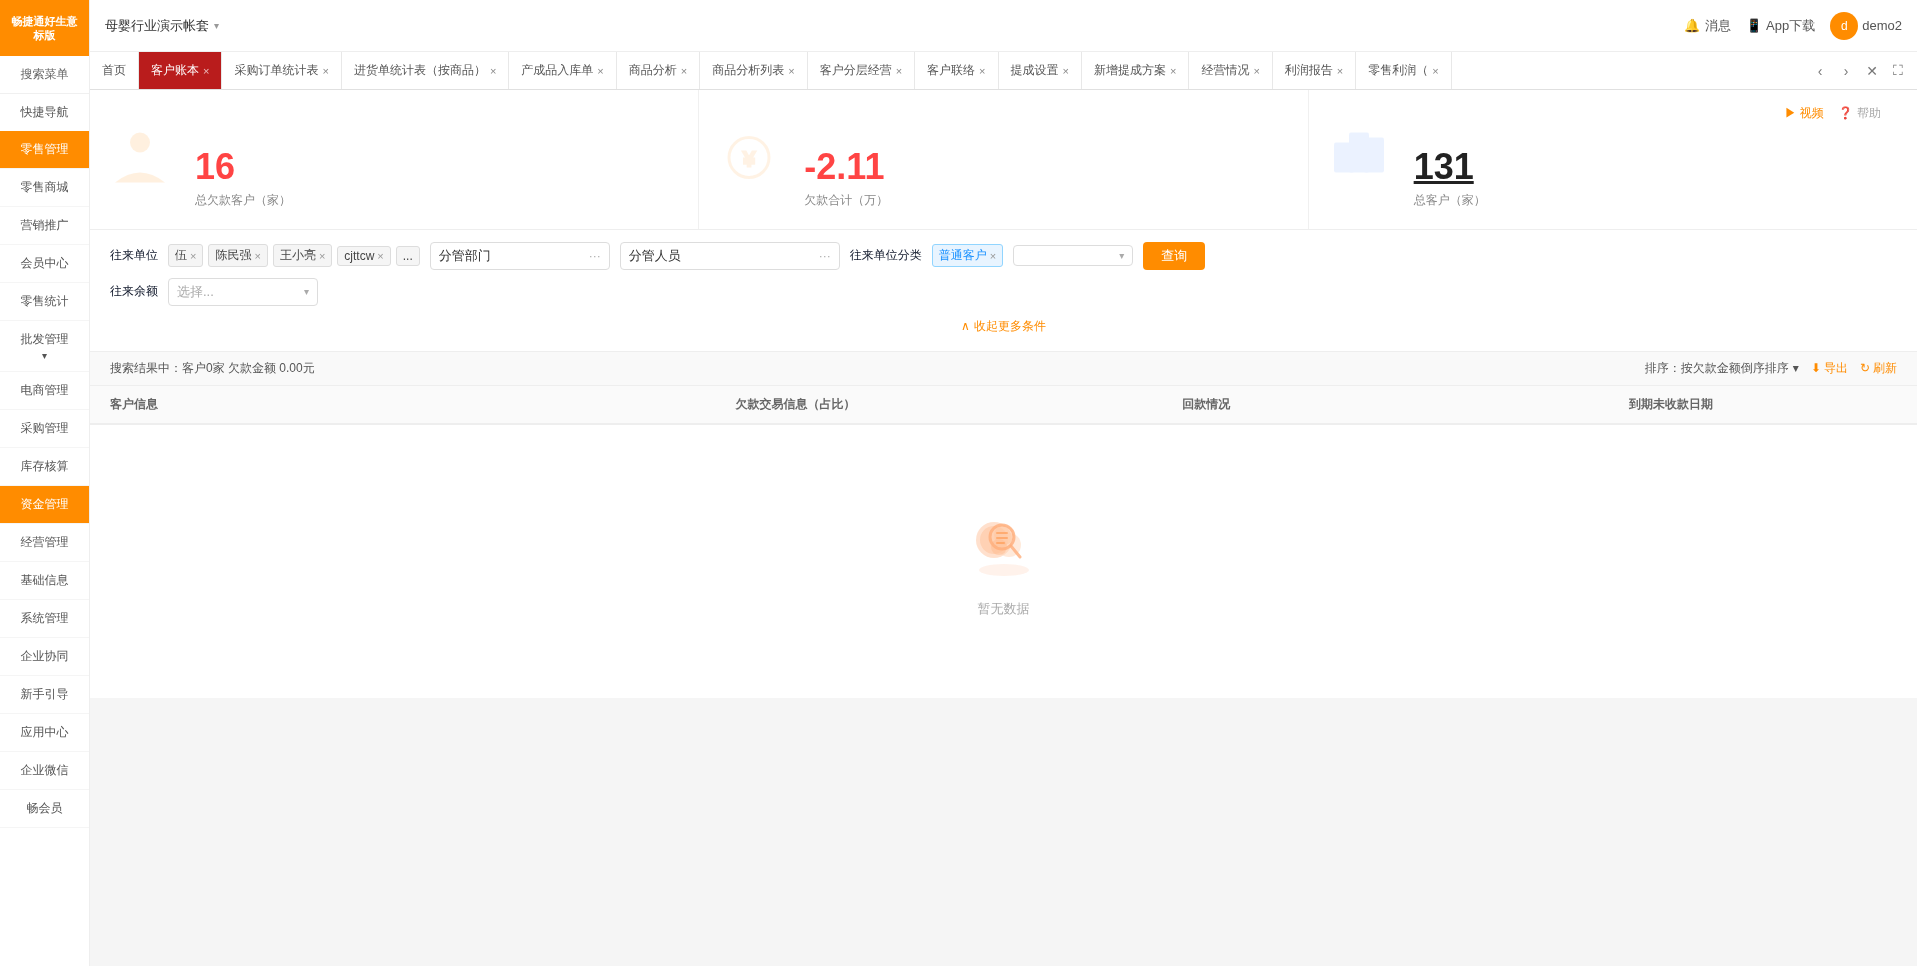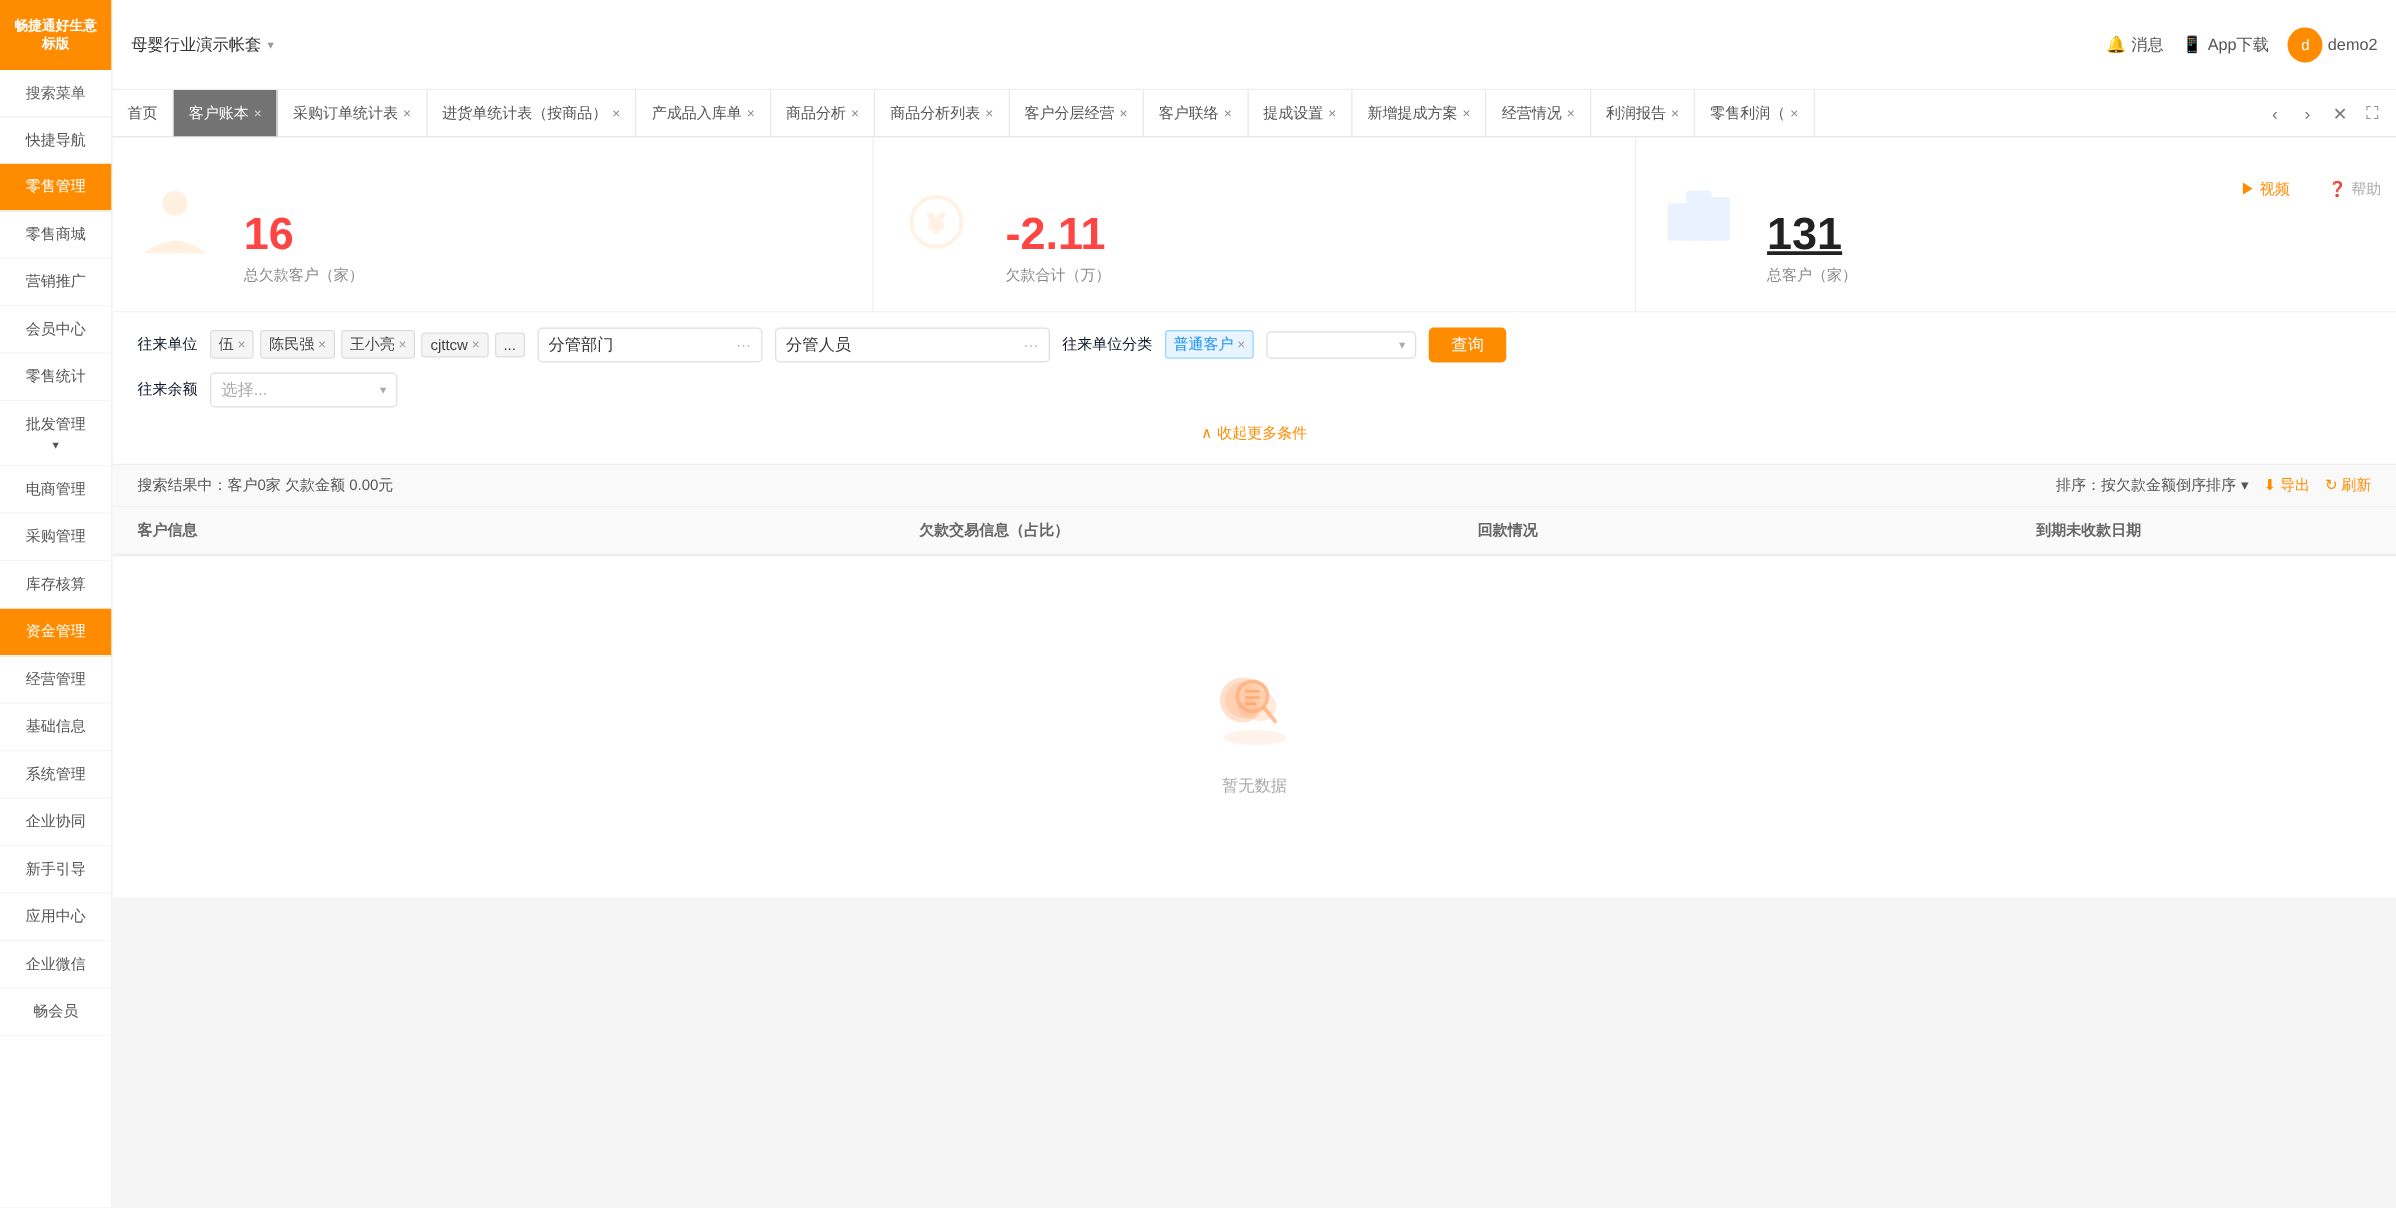--- a/index.html
+++ b/index.html
@@ -16,32 +16,32 @@
     .sidebar-nav-item { padding: 10px 8px; font-size: 12px; color: #555; text-align: center; cursor: pointer; border-bottom: 1px solid #f5f5f5; }
     .sidebar-nav-item.active { background: #ff8c00; color: #fff; }
     .sidebar-nav-item.has-sub { display: flex; flex-direction: column; align-items: center; }
     .sidebar-nav-item .sub-arrow { font-size: 10px; margin-top: 2px; }
     .sidebar-quick-nav { padding: 10px 8px; font-size: 12px; color: #555; text-align: center; cursor: pointer; }
 
     
     .main-area { flex: 1; display: flex; flex-direction: column; overflow: hidden; }
 
     
-    .top-header { height: 72px; background: #fff; display: flex; align-items: center; justify-content: space-between; padding: 0 15px; border-bottom: 1px solid #eee; flex-shrink: 0; }
+    .top-header { height: 52px; background: #fff; display: flex; align-items: center; justify-content: space-between; padding: 0 15px; border-bottom: 1px solid #eee; flex-shrink: 0; }
     .header-left { display: flex; align-items: center; gap: 10px; }
     .header-selector { display: flex; align-items: center; gap: 5px; font-size: 13px; color: #333; cursor: pointer; }
     .header-selector-arrow { font-size: 10px; color: #999; }
     .header-right { display: flex; align-items: center; gap: 15px; }
     .header-action { display: flex; align-items: center; gap: 4px; font-size: 13px; color: #555; cursor: pointer; }
     .header-avatar { width: 28px; height: 28px; border-radius: 50%; background: #ff8c00; display: flex; align-items: center; justify-content: center; color: #fff; font-size: 12px; }
 
     
     .tabs-bar { background: #fff; border-bottom: 1px solid #e0e0e0; display: flex; align-items: center; height: 38px; flex-shrink: 0; overflow: hidden; }
     .tab-item { display: flex; align-items: center; padding: 0 12px; height: 38px; font-size: 12px; color: #555; cursor: pointer; border-right: 1px solid #e8e8e8; white-space: nowrap; gap: 4px; flex-shrink: 0; }
-    .tab-item.active { background: #737373; color: #fff; }
+    .tab-item.active { background: #b91c1c; color: #fff; }
     .tab-close { font-size: 11px; color: inherit; opacity: 0.7; }
     .tabs-controls { display: flex; align-items: center; margin-left: auto; padding: 0 8px; gap: 4px; }
     .tabs-control-btn { width: 22px; height: 22px; display: flex; align-items: center; justify-content: center; cursor: pointer; color: #777; font-size: 14px; }
 
     
     .page-content { flex: 1; overflow-y: auto; background: #f5f5f5; }
 
     
     .stats-row { display: flex; background: #fff; border-bottom: 1px solid #eee; }
     .stat-card { flex: 1; padding: 20px 30px; display: flex; flex-direction: column; align-items: flex-start; position: relative; border-right: 1px solid #f0f0f0; }
@@ -219,21 +219,21 @@
         <div class="tabs-control-btn">›</div>
         <div class="tabs-control-btn">✕</div>
         <div class="tabs-control-btn">⛶</div>
       </div>
     </div>
 
     <div class="page-content">
 
       <div class="stats-row">
 
-        <div style="position:absolute; right: 12px; top: 105px; display:flex; gap:31px; z-index:10; font-size:12px;margin-top:38px;">
+        <div style="position:absolute; right: 36px; top: 105px; display:flex; gap:15px; z-index:10; font-size:12px;">
           <span class="icon-video">
             ▶ <span>视频</span>
           </span>
           <span class="icon-help">
             ❓ <span>帮助</span>
           </span>
         </div>
 
         <div class="stat-card" style="position:relative;">
           <div style="position:absolute; left:20px; top:50%; transform:translateY(-50%); opacity:0.12;">

